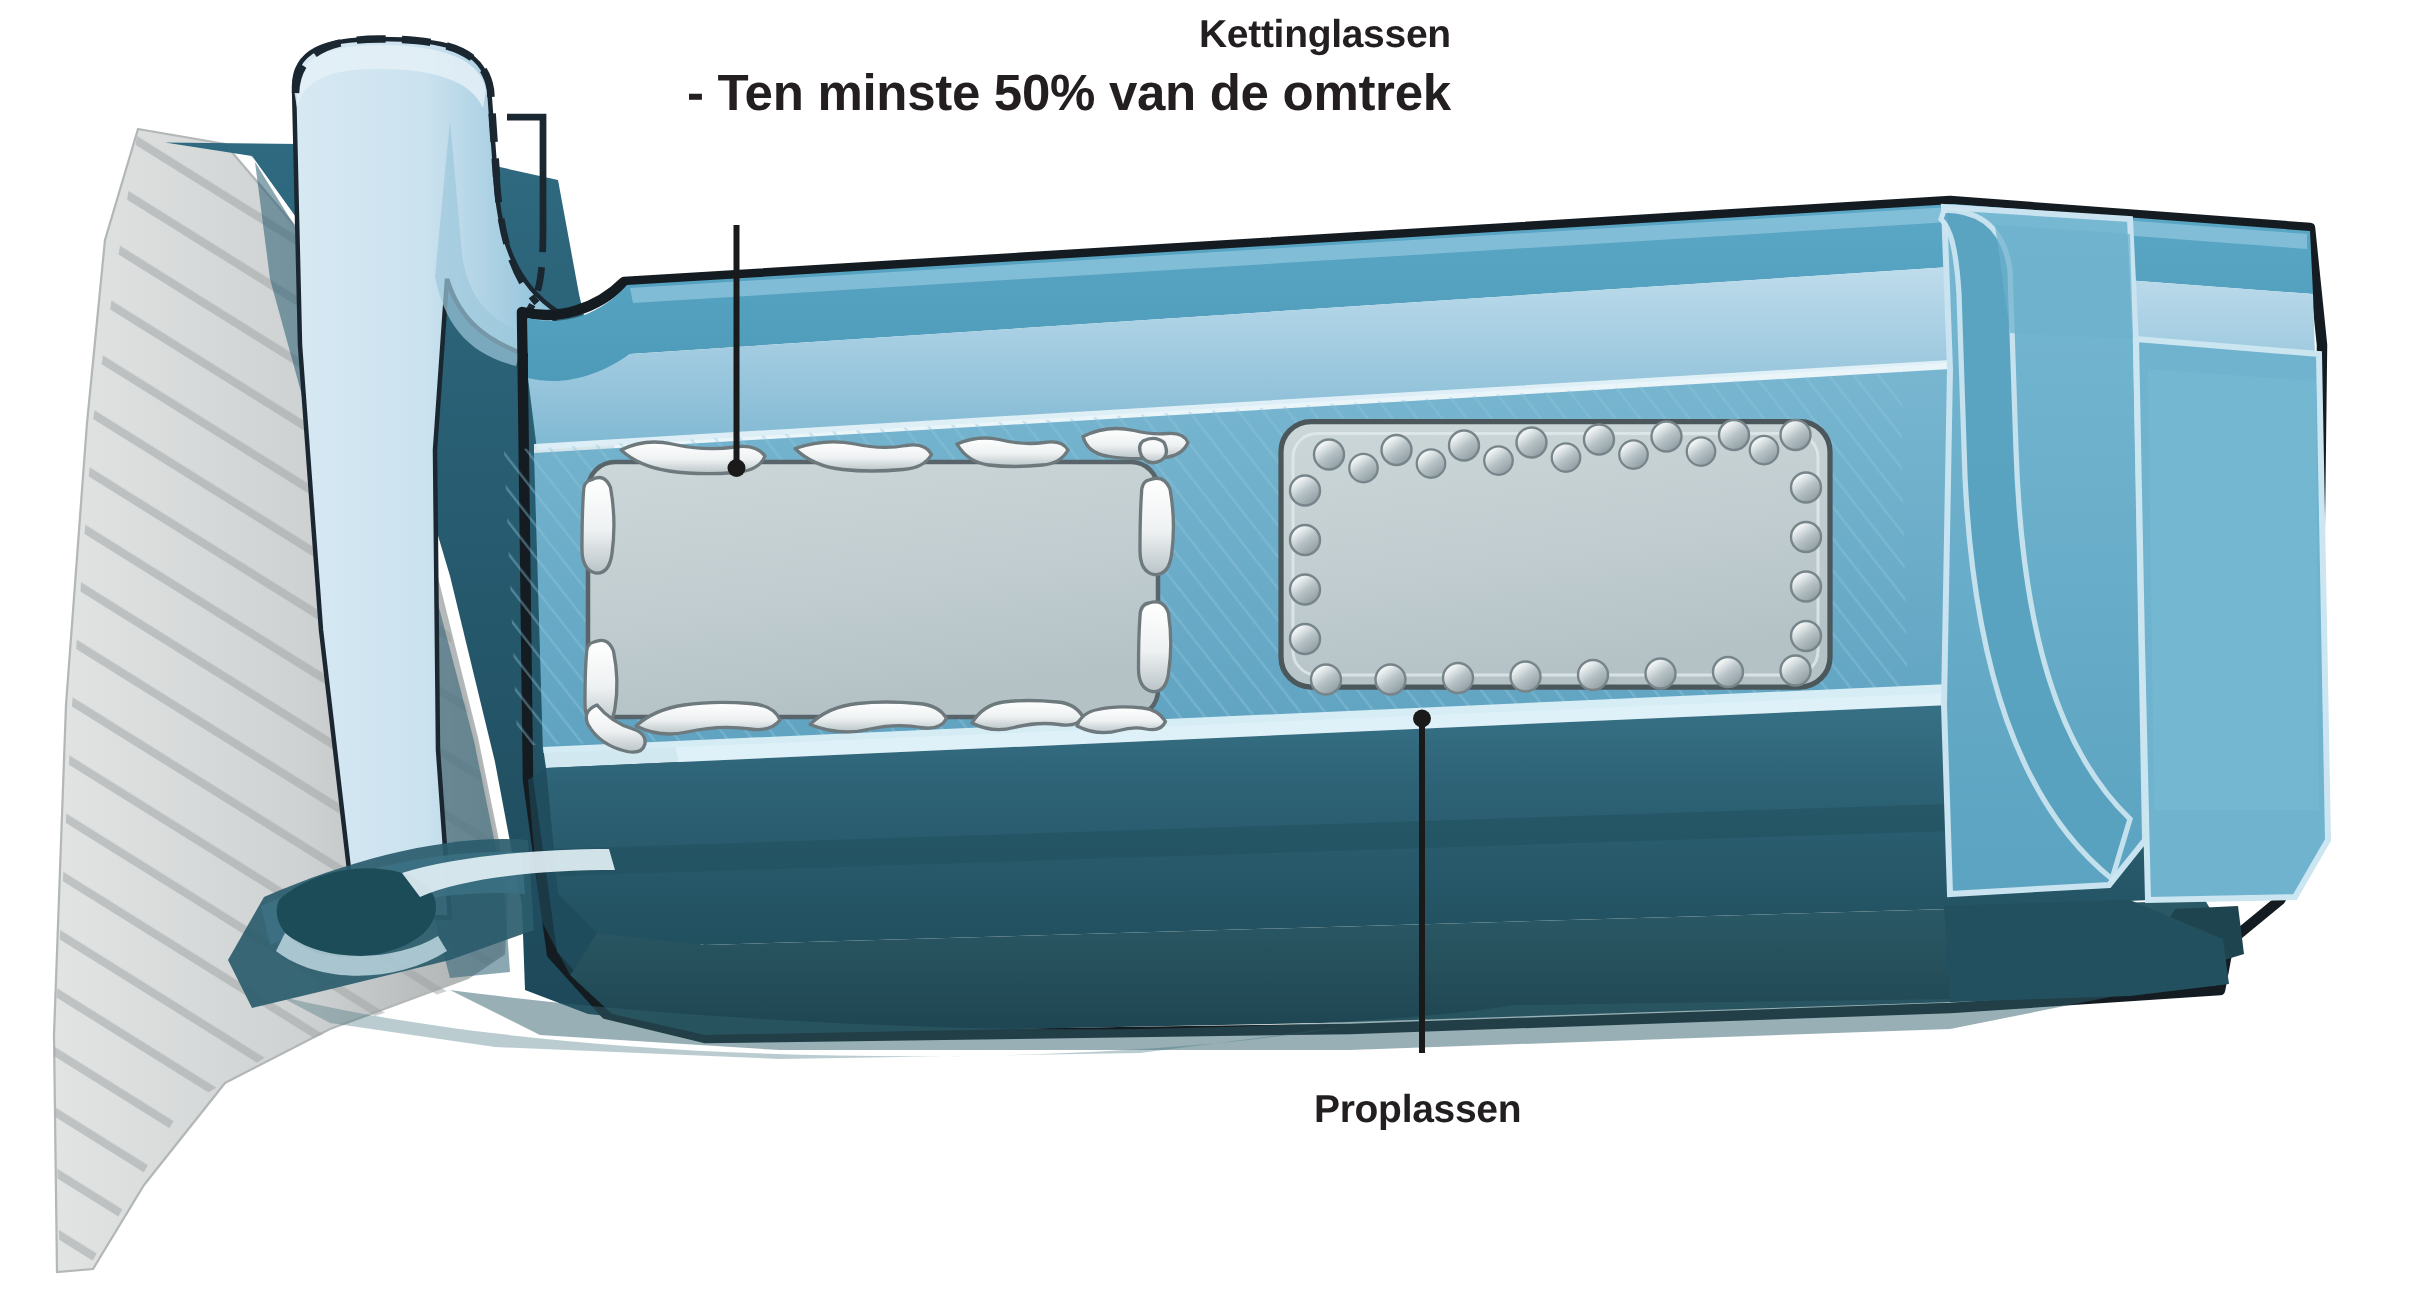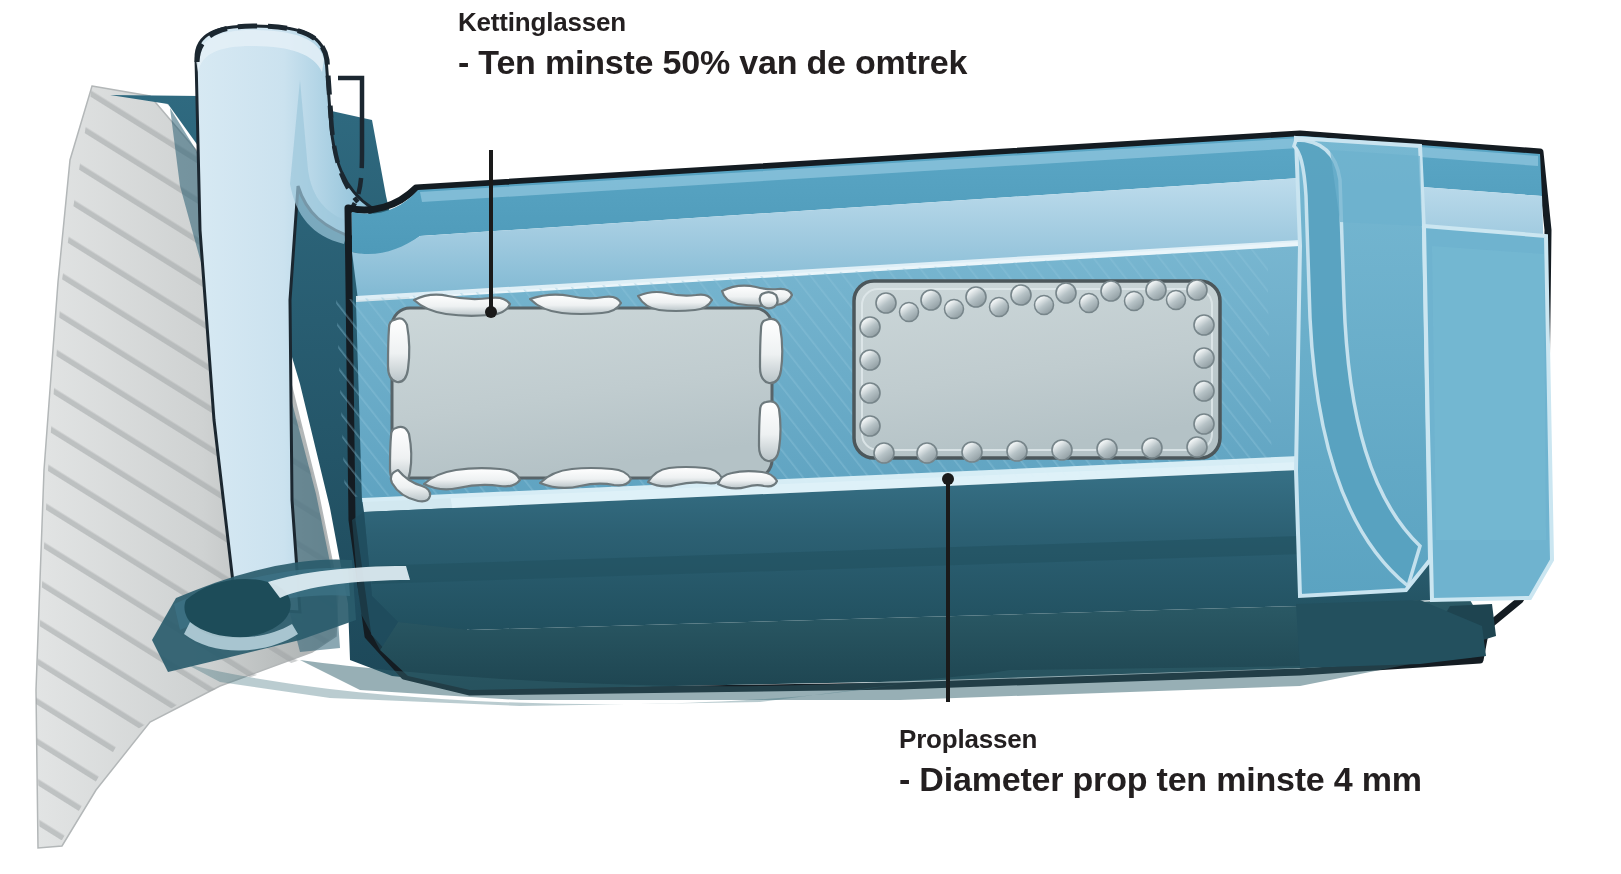--- a/index.html
+++ b/index.html
@@ -15,22 +15,22 @@
     position:absolute;
     font-family:"Liberation Sans", sans-serif;
     font-weight:bold;
     color:#231f20;
     white-space:nowrap;
     line-height:1.30;
     letter-spacing:-0.2px;
   }
   .anno .title{font-size:26px;display:block;}
   .anno .line{font-size:34px;display:block;}
-  #anno-chain{left:458px;top:6px;}
-  #anno-plug{left:899px;top:723px;}
+  #anno-chain{left:458px;top:6px;text-align:right;}
+  #anno-plug{left:876px;top:723px;}
 </style>
 </head>
 <body>
 
 <div id="stage">
 
   <svg id="diagram" viewBox="0 0 1621 874">
     <defs>
       <linearGradient id="gradTopFlange" x1="0" y1="0" x2="0" y2="1">
         <stop offset="0%" stop-color="#5ba7c6"></stop>
@@ -281,16 +281,15 @@
     </g>
   </svg>
 
   <div class="anno" id="anno-chain">
     <span class="title">Kettinglassen</span>
     <span class="line">- Ten minste 50% van de omtrek</span>
   </div>
 
   <div class="anno" id="anno-plug">
     <span class="title">Proplassen</span>
-    <span class="line">- Diameter prop ten minste 4 mm</span>
   </div>
 
 </div>
 
 </body></html>

